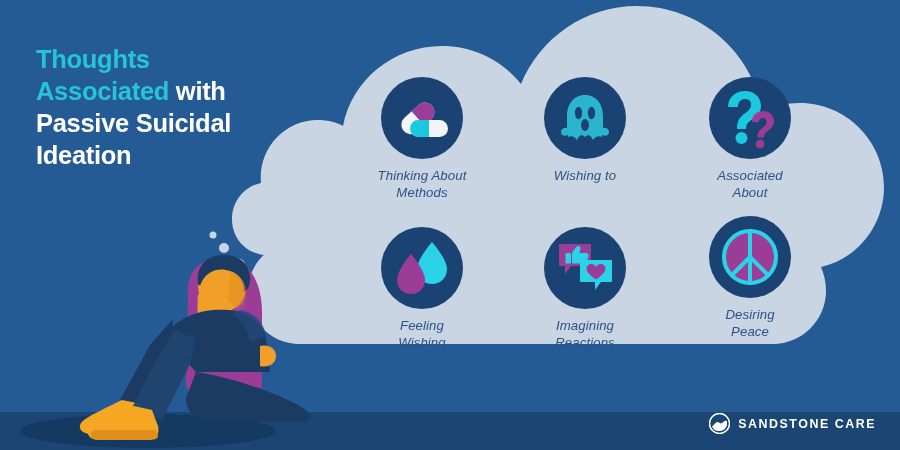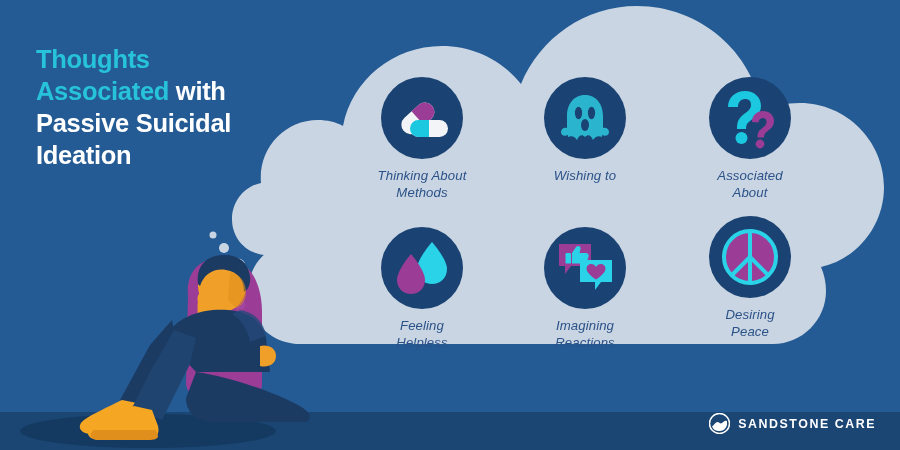--- a/index.html
+++ b/index.html
@@ -266,21 +266,21 @@
 
         <path d="M 40 4 C 40 4 55 21 55 31 C 55 40 48 46 40 46
                  C 32 46 25 40 25 31 C 25 21 40 4 40 4 Z" fill="#2BD3E8"></path>
 
         <path d="M 19 16 C 19 16 33 32 33 42 C 33 50 27 56 19 56
                  C 11 56 5 50 5 42 C 5 32 19 16 19 16 Z" fill="#9B3D96"></path>
       </svg>
     </div>
     <div class="icon-label">
       <span>Feeling</span>
-      <span class="l2">Helpless</span>
+      <span class="l2">Wishing</span>
     </div>
   </div>
 
   <div class="icon-node" style="left:520px; top:227px;">
     <div class="icon-disc">
       <svg width="60" height="60" viewBox="0 0 60 60">
 
         <g>
           <path d="M 4 6 H 36 V 28 H 16 L 10 36 L 10 28 H 4 Z" fill="#9B3D96"></path>
           <path d="M 17 15 L 21 9 C 23 7 26 8 25.5 11 L 24.5 15 L 31 15

